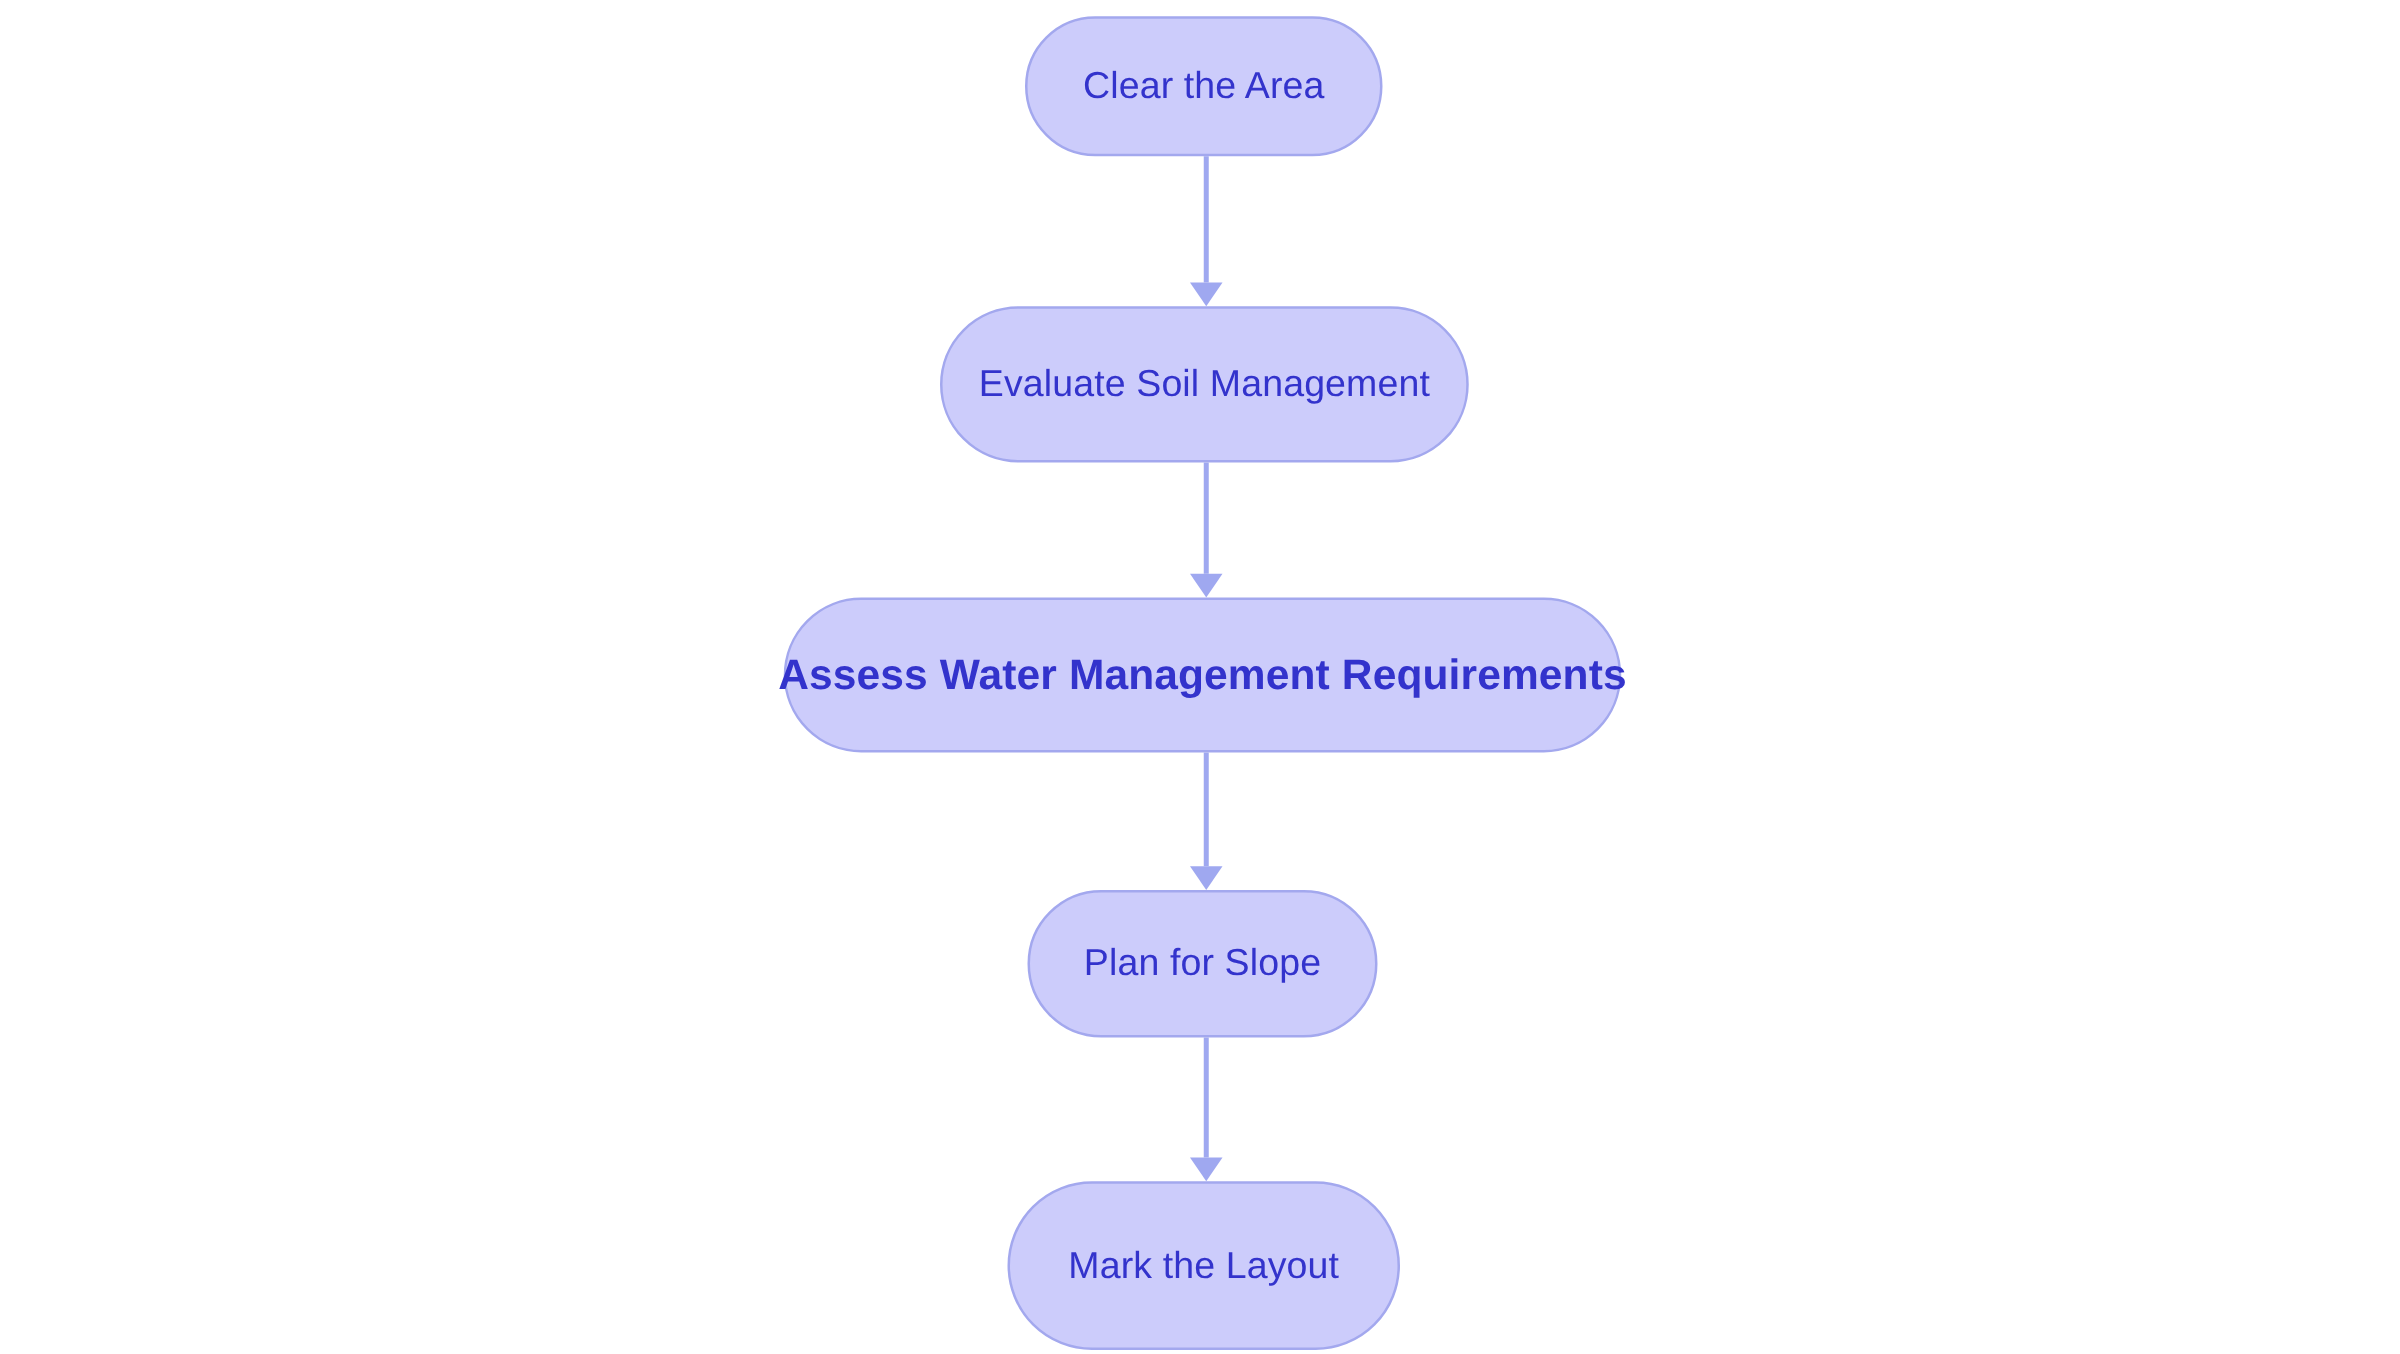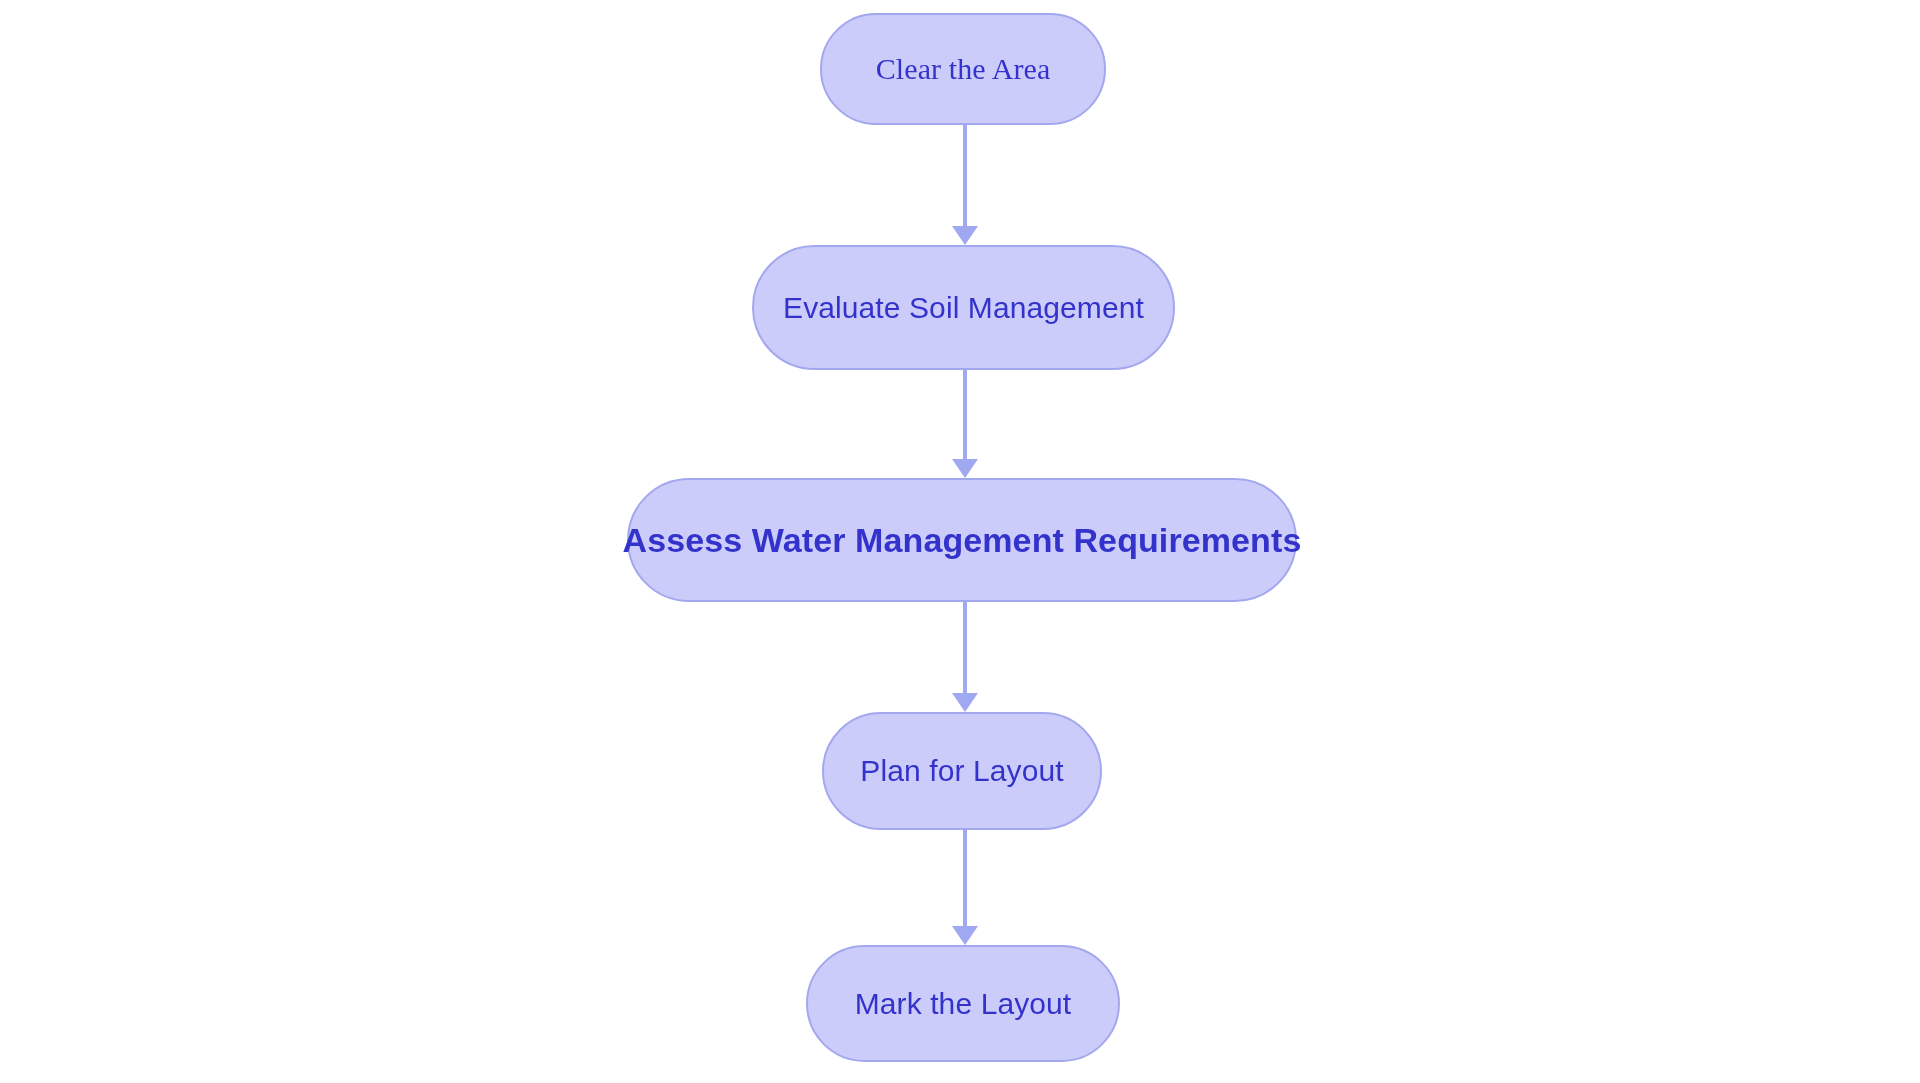--- a/index.html
+++ b/index.html
@@ -41,23 +41,23 @@
     color: #3333cc;
     letter-spacing: 0.1px;
     line-height: 1;
   }
 
   
   #node-1 { left: 820px;  top: 13px;   width: 286px; height: 112px; }
   #node-2 { left: 752px;  top: 245px;  width: 423px; height: 125px; }
   #node-3 { left: 627px;  top: 478px;  width: 670px; height: 124px; }
   #node-4 { left: 822px;  top: 712px;  width: 280px; height: 118px; }
-  #node-5 { left: 806px;  top: 945px;  width: 314px; height: 117px; }
+  #node-5 { left: 806px;  top: 945px;  width: 314px; height: 135px; }
 
-  #node-1 .node-label { font-size: 30px; font-family: Liberation Serif, serif; }
+  #node-1 .node-label { font-size: 30px; }
   #node-2 .node-label { font-size: 30px; }
   #node-3 .node-label { font-size: 34px; font-weight: bold; }
   #node-4 .node-label { font-size: 30px; }
   #node-5 .node-label { font-size: 30px; }
 
   
   .flow-connector {
     position: absolute;
     z-index: 1;
   }
@@ -116,21 +116,21 @@
   <div class="flow-node" id="node-3">
     <span class="node-label">Assess Water Management Requirements</span>
   </div>
 
   <div class="flow-connector" id="connector-3">
     <div class="connector-line"></div>
     <div class="connector-head"></div>
   </div>
 
   <div class="flow-node" id="node-4">
-    <span class="node-label">Plan for Layout</span>
+    <span class="node-label">Plan for Slope</span>
   </div>
 
   <div class="flow-connector" id="connector-4">
     <div class="connector-line"></div>
     <div class="connector-head"></div>
   </div>
 
   <div class="flow-node" id="node-5">
     <span class="node-label">Mark the Layout</span>
   </div>

